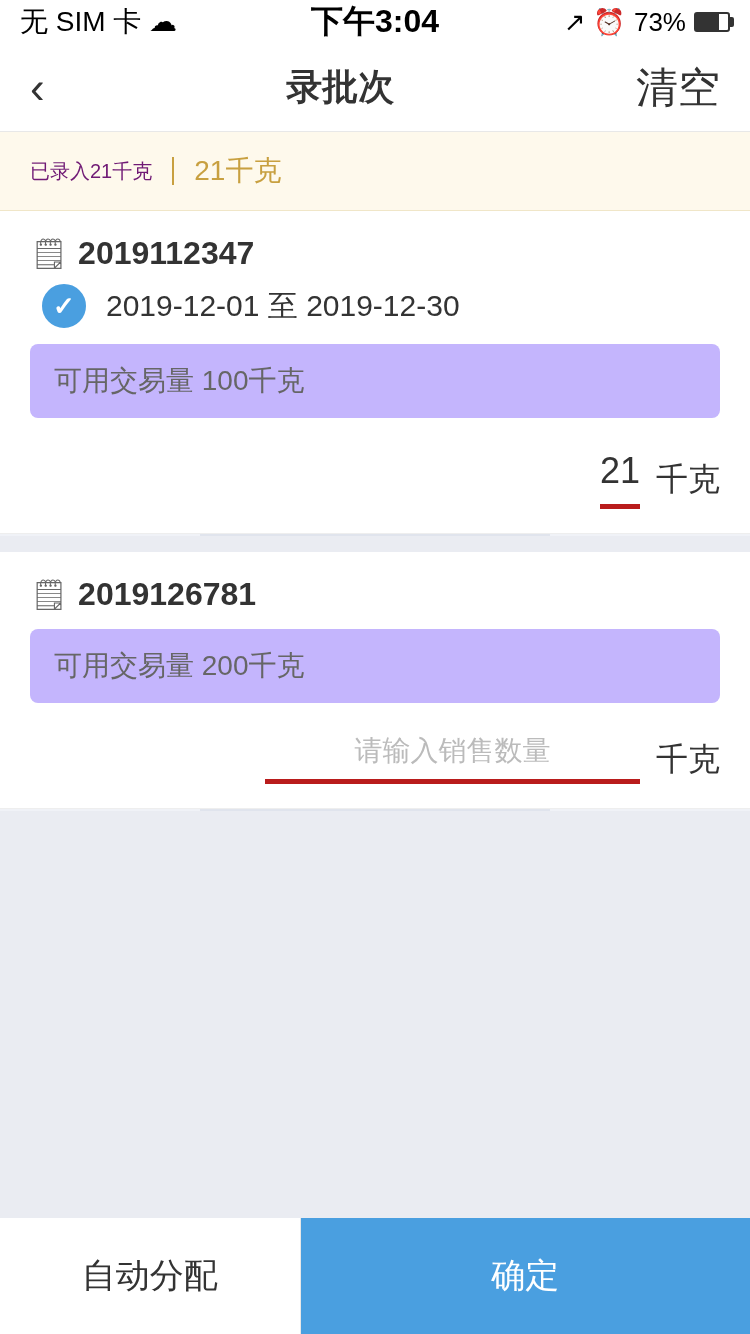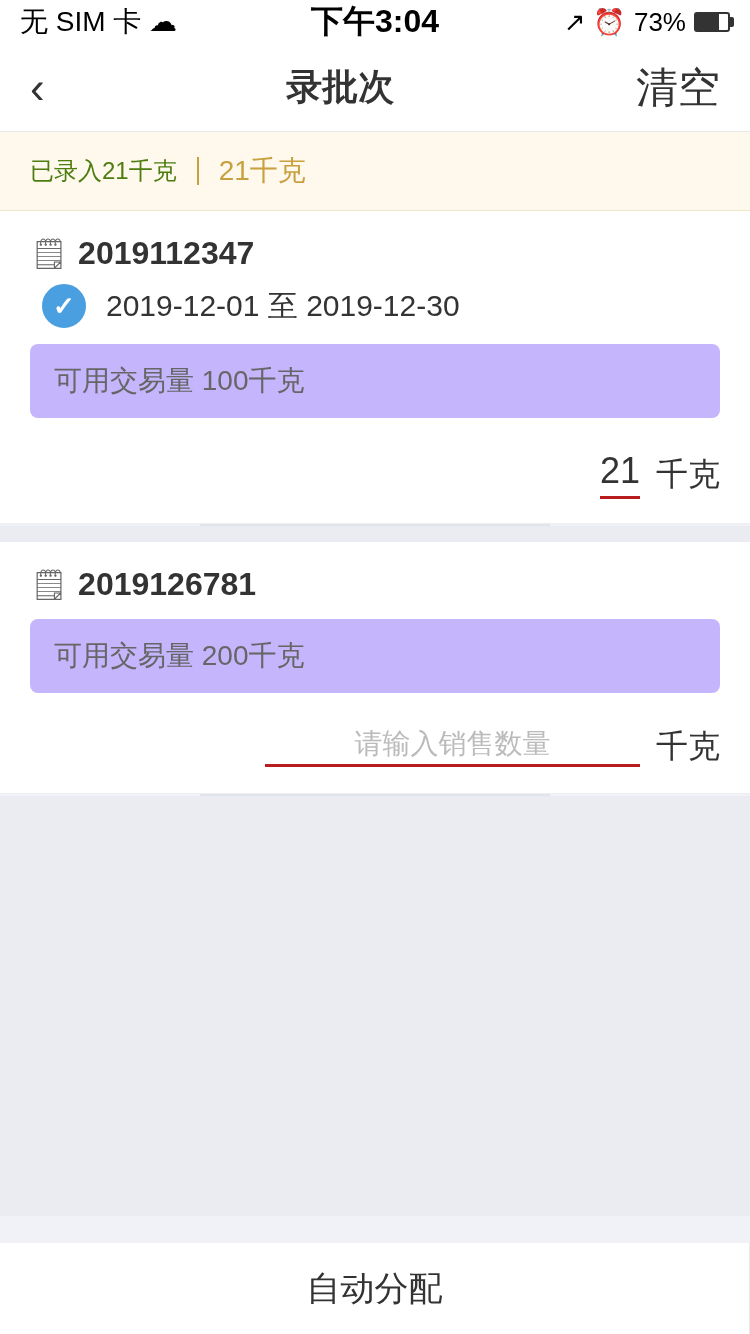--- a/index.html
+++ b/index.html
@@ -76,22 +76,22 @@
     .info-banner {
       width: 750px;
       background: #fef9ec;
       padding: 20px 30px;
       display: flex;
       align-items: center;
       gap: 20px;
       border-bottom: 1px solid #f0e6c8;
     }
     .info-label {
-      font-size: 24px;
-      color: #4d7c0f;
+      font-size: 20px;
+      color: #701a75;
     }
     .info-divider {
       width: 2px;
       height: 28px;
       background: #c8a040;
     }
     .info-value {
       font-size: 28px;
       color: #c8a040;
       font-weight: 500;
@@ -183,22 +183,22 @@
       outline: none;
       background: transparent;
       min-width: 80px;
     }
     .quantity-input::placeholder {
       color: #bbb;
       font-size: 28px;
       font-weight: 400;
     }
     .quantity-underline {
-      border-bottom: 3px solid #b91c1c;
-      padding-bottom: 4px;
+      border-bottom: 5px solid #b91c1c;
+      padding-bottom: 12px;
     }
     .quantity-unit {
       font-size: 32px;
       color: #333;
     }
 
     
     .separator-line {
       height: 2px;
       background: #e0e4ed;
@@ -217,21 +217,21 @@
       background: #eaecf2;
       min-height: 420px;
     }
 
     
     .footer {
       position: fixed;
       bottom: 0;
       left: 0;
       width: 750px;
-      height: 91px;
+      height: 116px;
       display: flex;
       background: #fff;
     }
     .footer-auto {
       flex: 1;
       display: flex;
       align-items: center;
       justify-content: center;
       font-size: 34px;
       color: #333;
@@ -324,13 +324,14 @@
     </div>
   </div>
 </div>
 
 <div class="separator-line"></div>
 
 <div class="bottom-area" style="height: 420px;"></div>
 
 <div class="footer">
   <div class="footer-auto">自动分配</div>
+  <div class="footer-confirm">确定</div>
 </div>
 
 </body></html>

